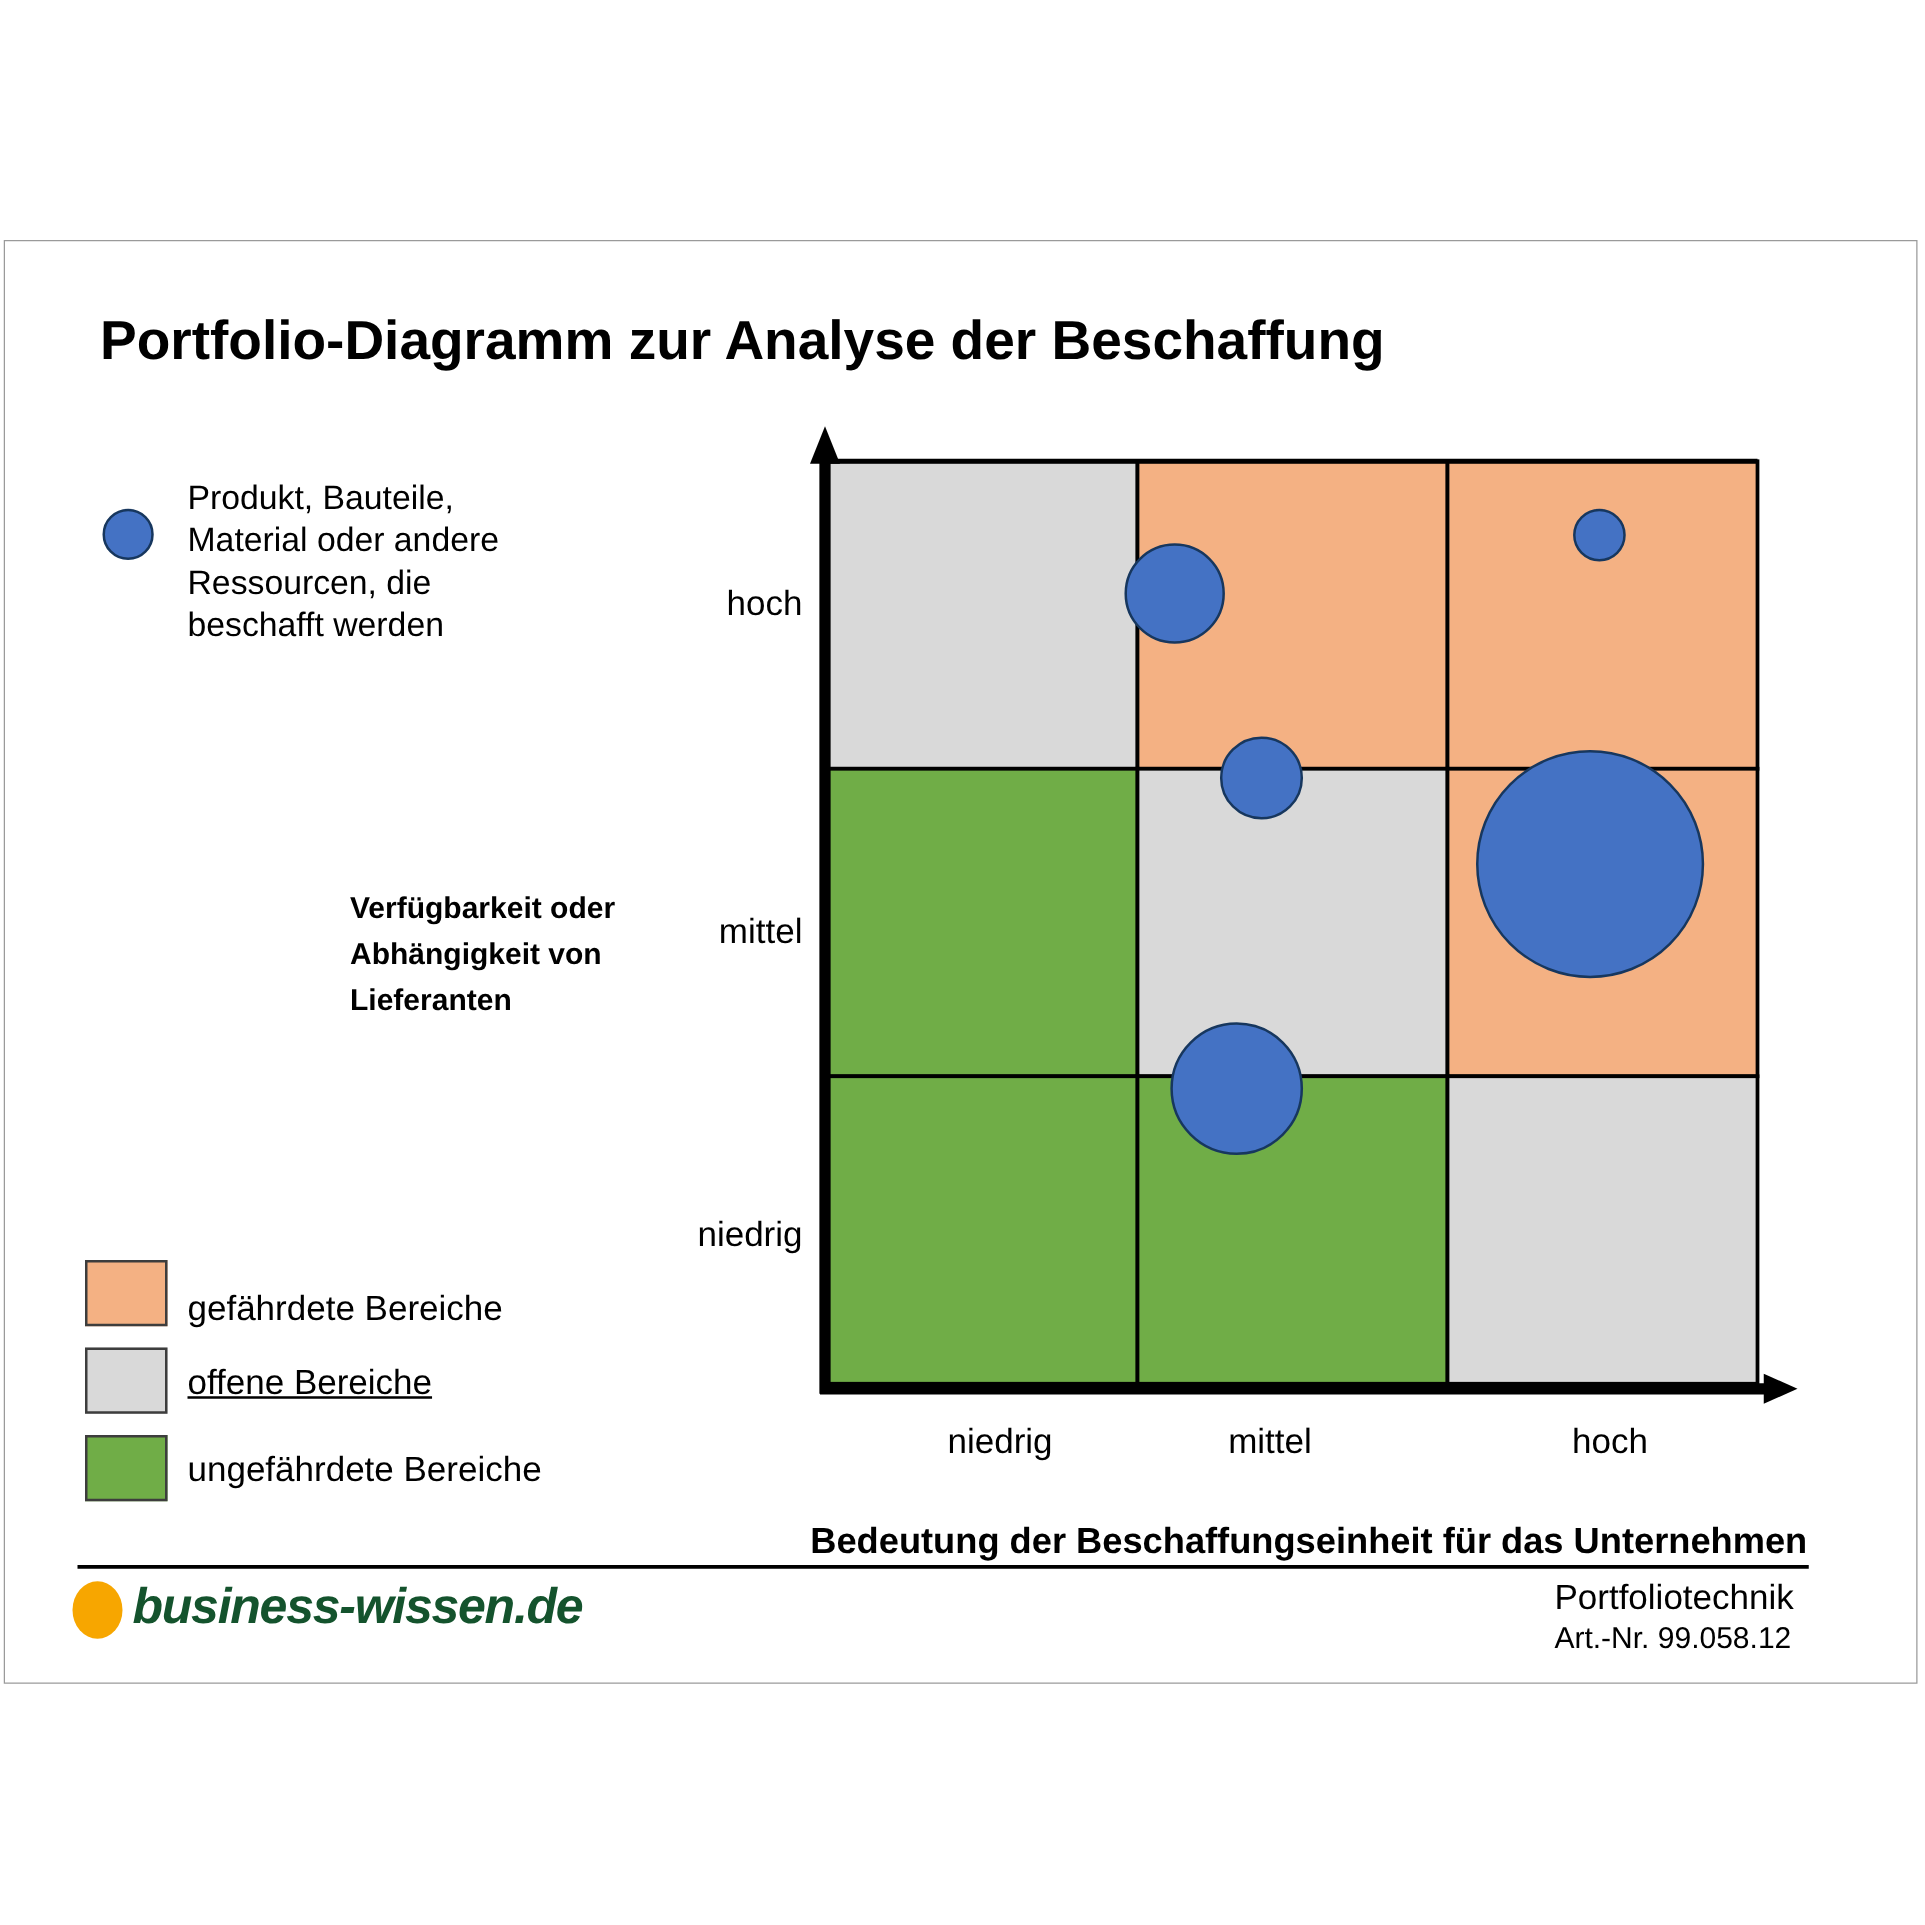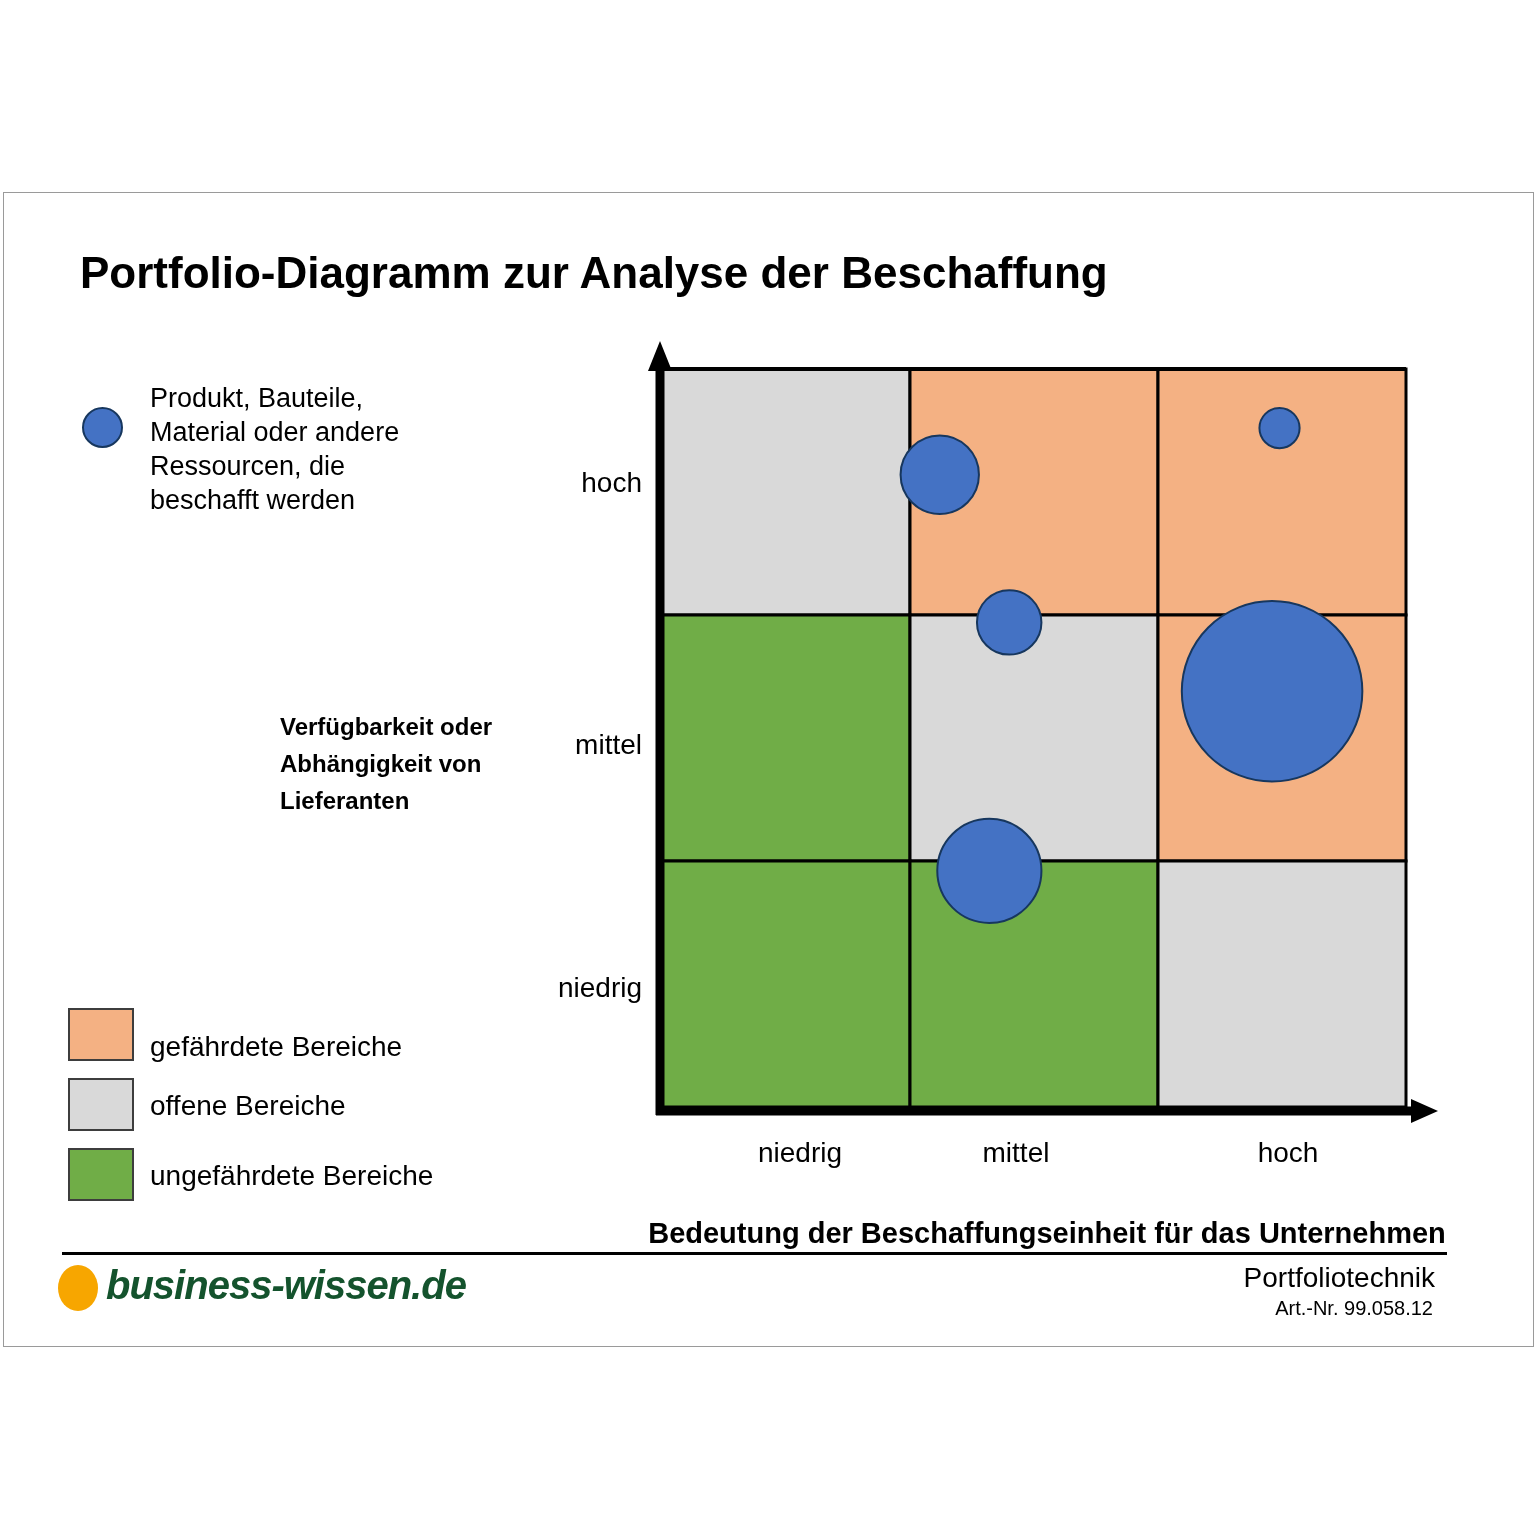--- a/index.html
+++ b/index.html
@@ -92,21 +92,21 @@
   #zswatch-0 { top: 1008px; }
   #zswatch-1 { top: 1078px; }
   #zswatch-2 { top: 1148px; }
   .zone-legend-label {
     left: 150px;
     transform: translateY(-50%);
     font-size: 28px;
     white-space: nowrap;
   }
   #zlabel-0 { top: 1036px; margin-top: 11px; }
-  #zlabel-1 { top: 1106px; }
+  #zlabel-1 { top: 1106px; text-decoration: underline; }
   #zlabel-2 { top: 1176px; text-align: center; }
 
   .footer-divider {
     left: 62px; top: 1252px;
     width: 1385px; height: 3px;
     background: #000;
   }
   .brand-dot {
     left: 58px; top: 1265px;
     width: 40px; height: 46px;
@@ -123,21 +123,21 @@
     white-space: nowrap;
   }
   .footer-topic {
     right: 105px; top: 1262px;
     font-size: 28px;
     text-align: left;
     white-space: nowrap;
   }
   .footer-artnr {
     right: 107px; top: 1297px;
-    font-size: 20px;
+    font-size: 24px;
     text-align: left;
     white-space: nowrap;
   }
 </style>
 </head>
 <body>
 
 <div class="abs frame"></div>
 
 <svg id="chart-svg" class="abs" width="1540" height="1540" viewBox="0 0 1540 1540" xmlns="http://www.w3.org/2000/svg">

